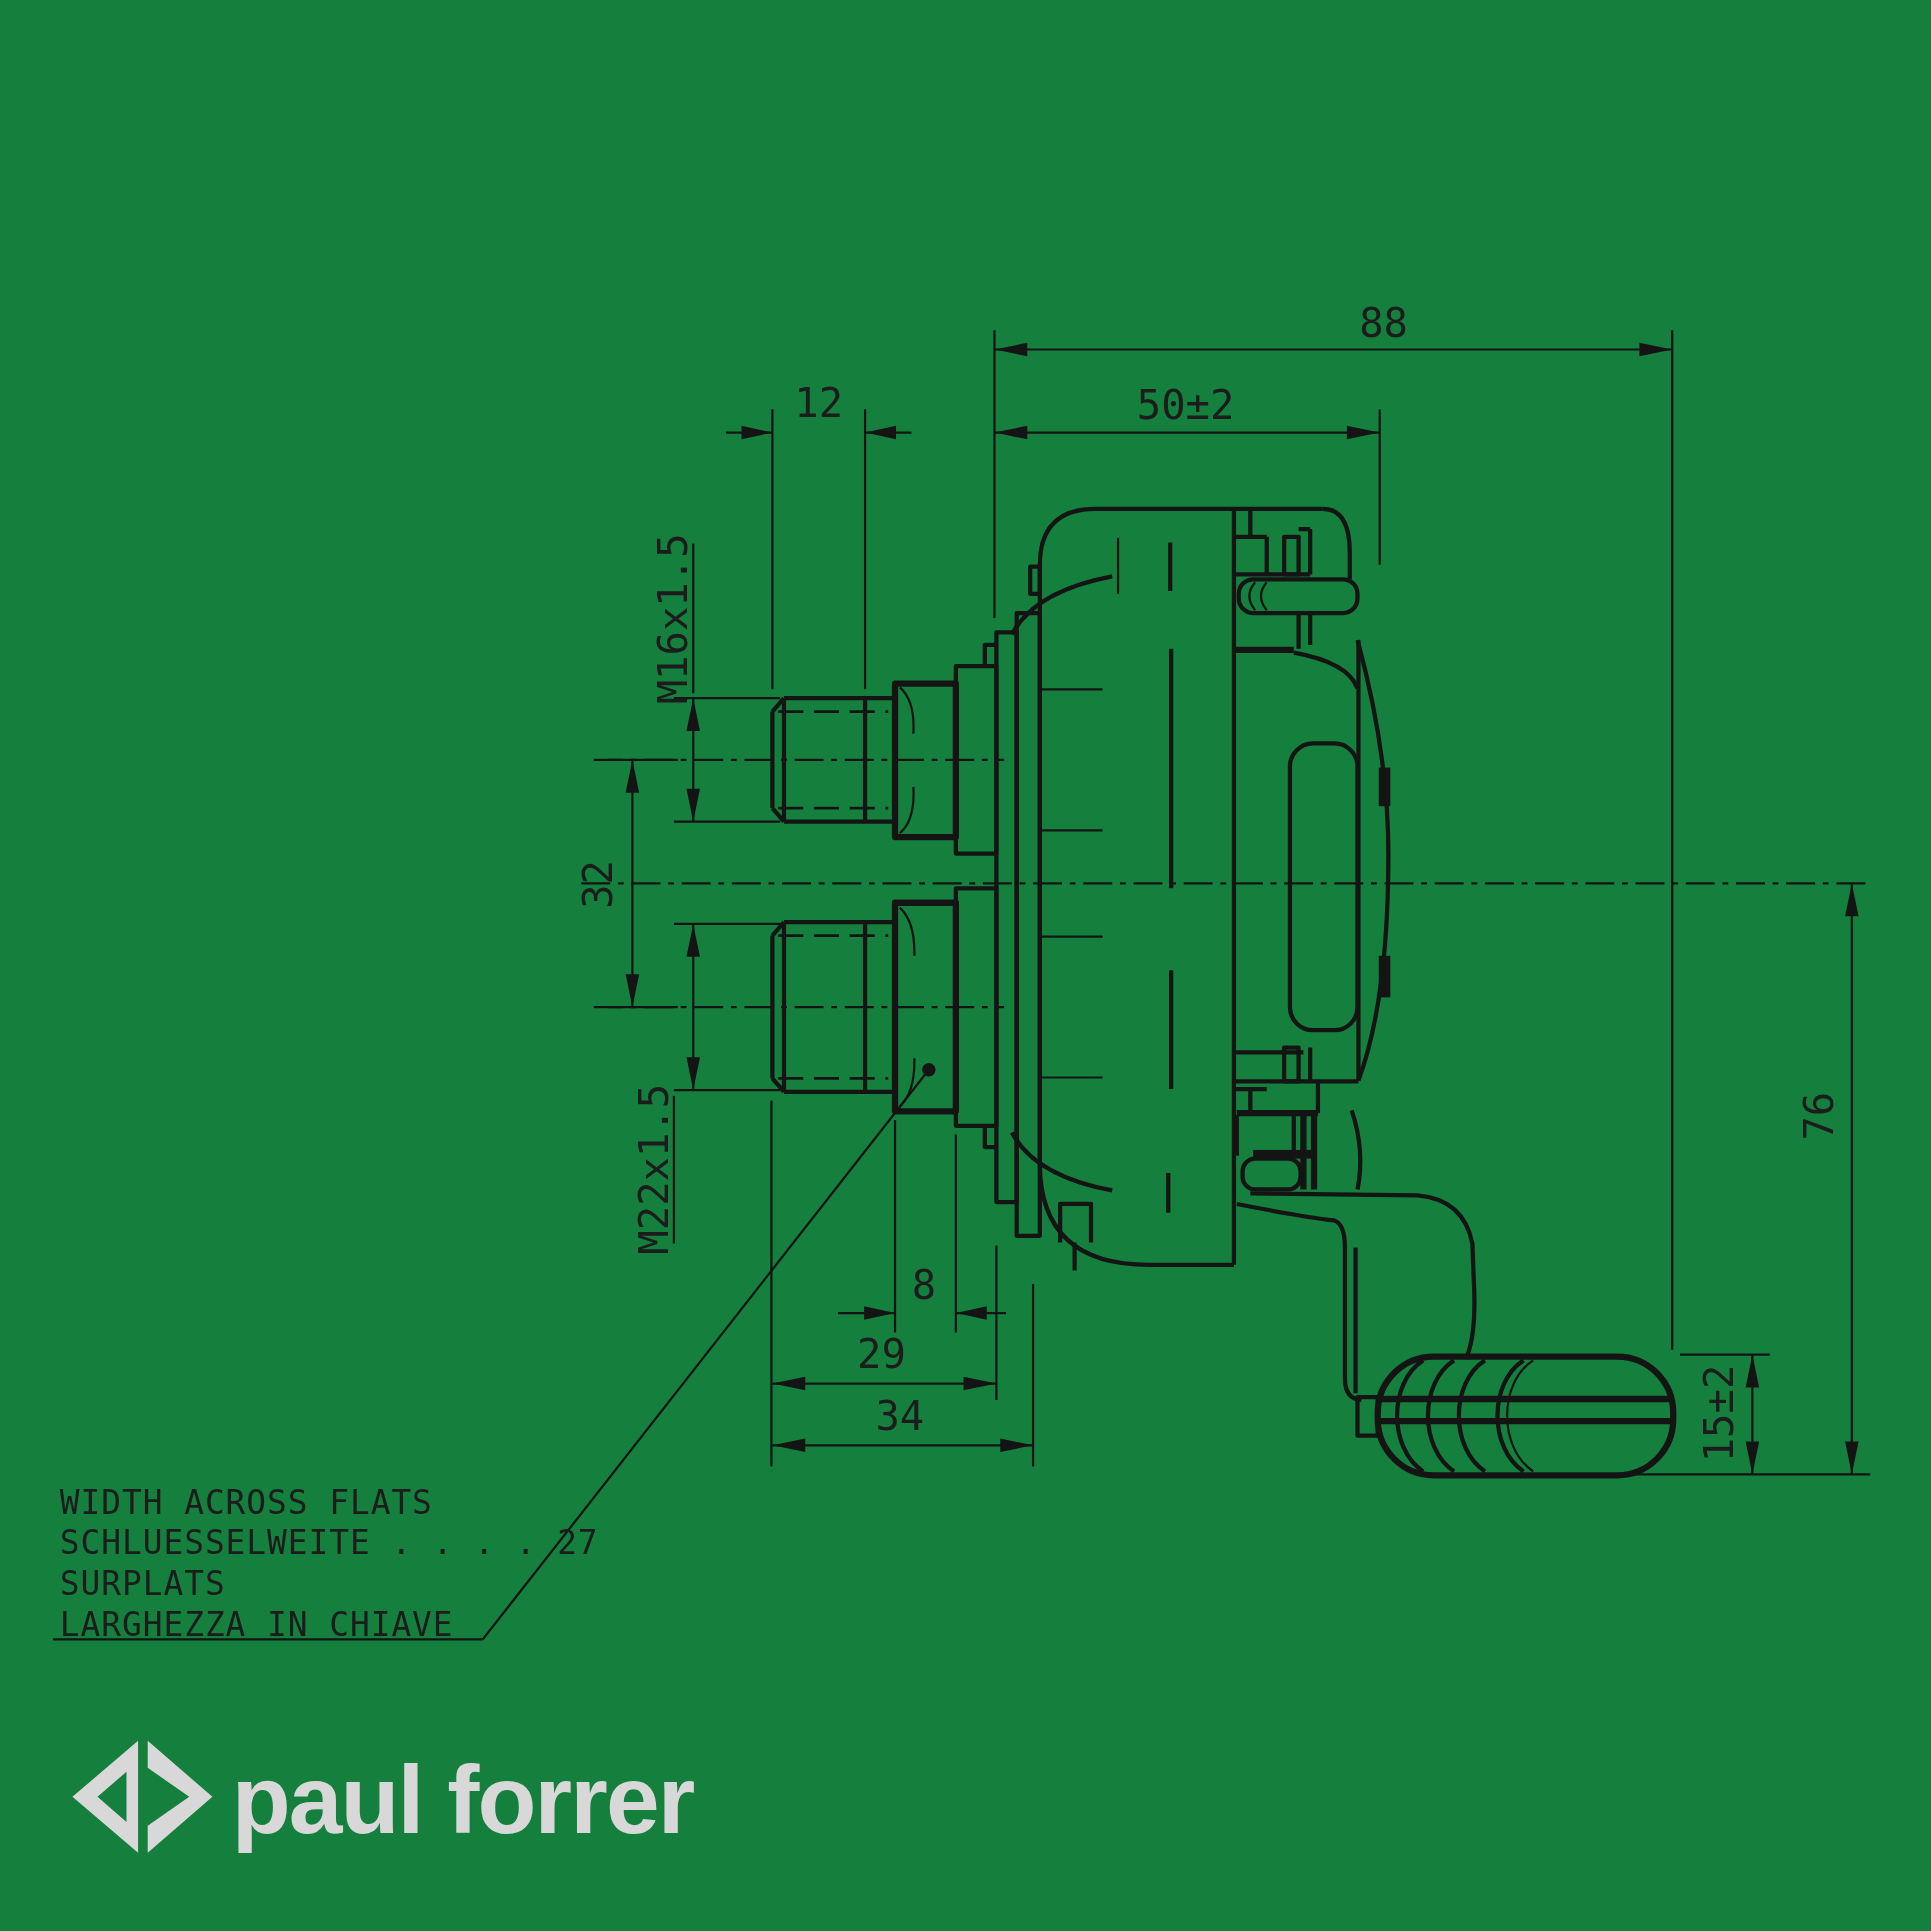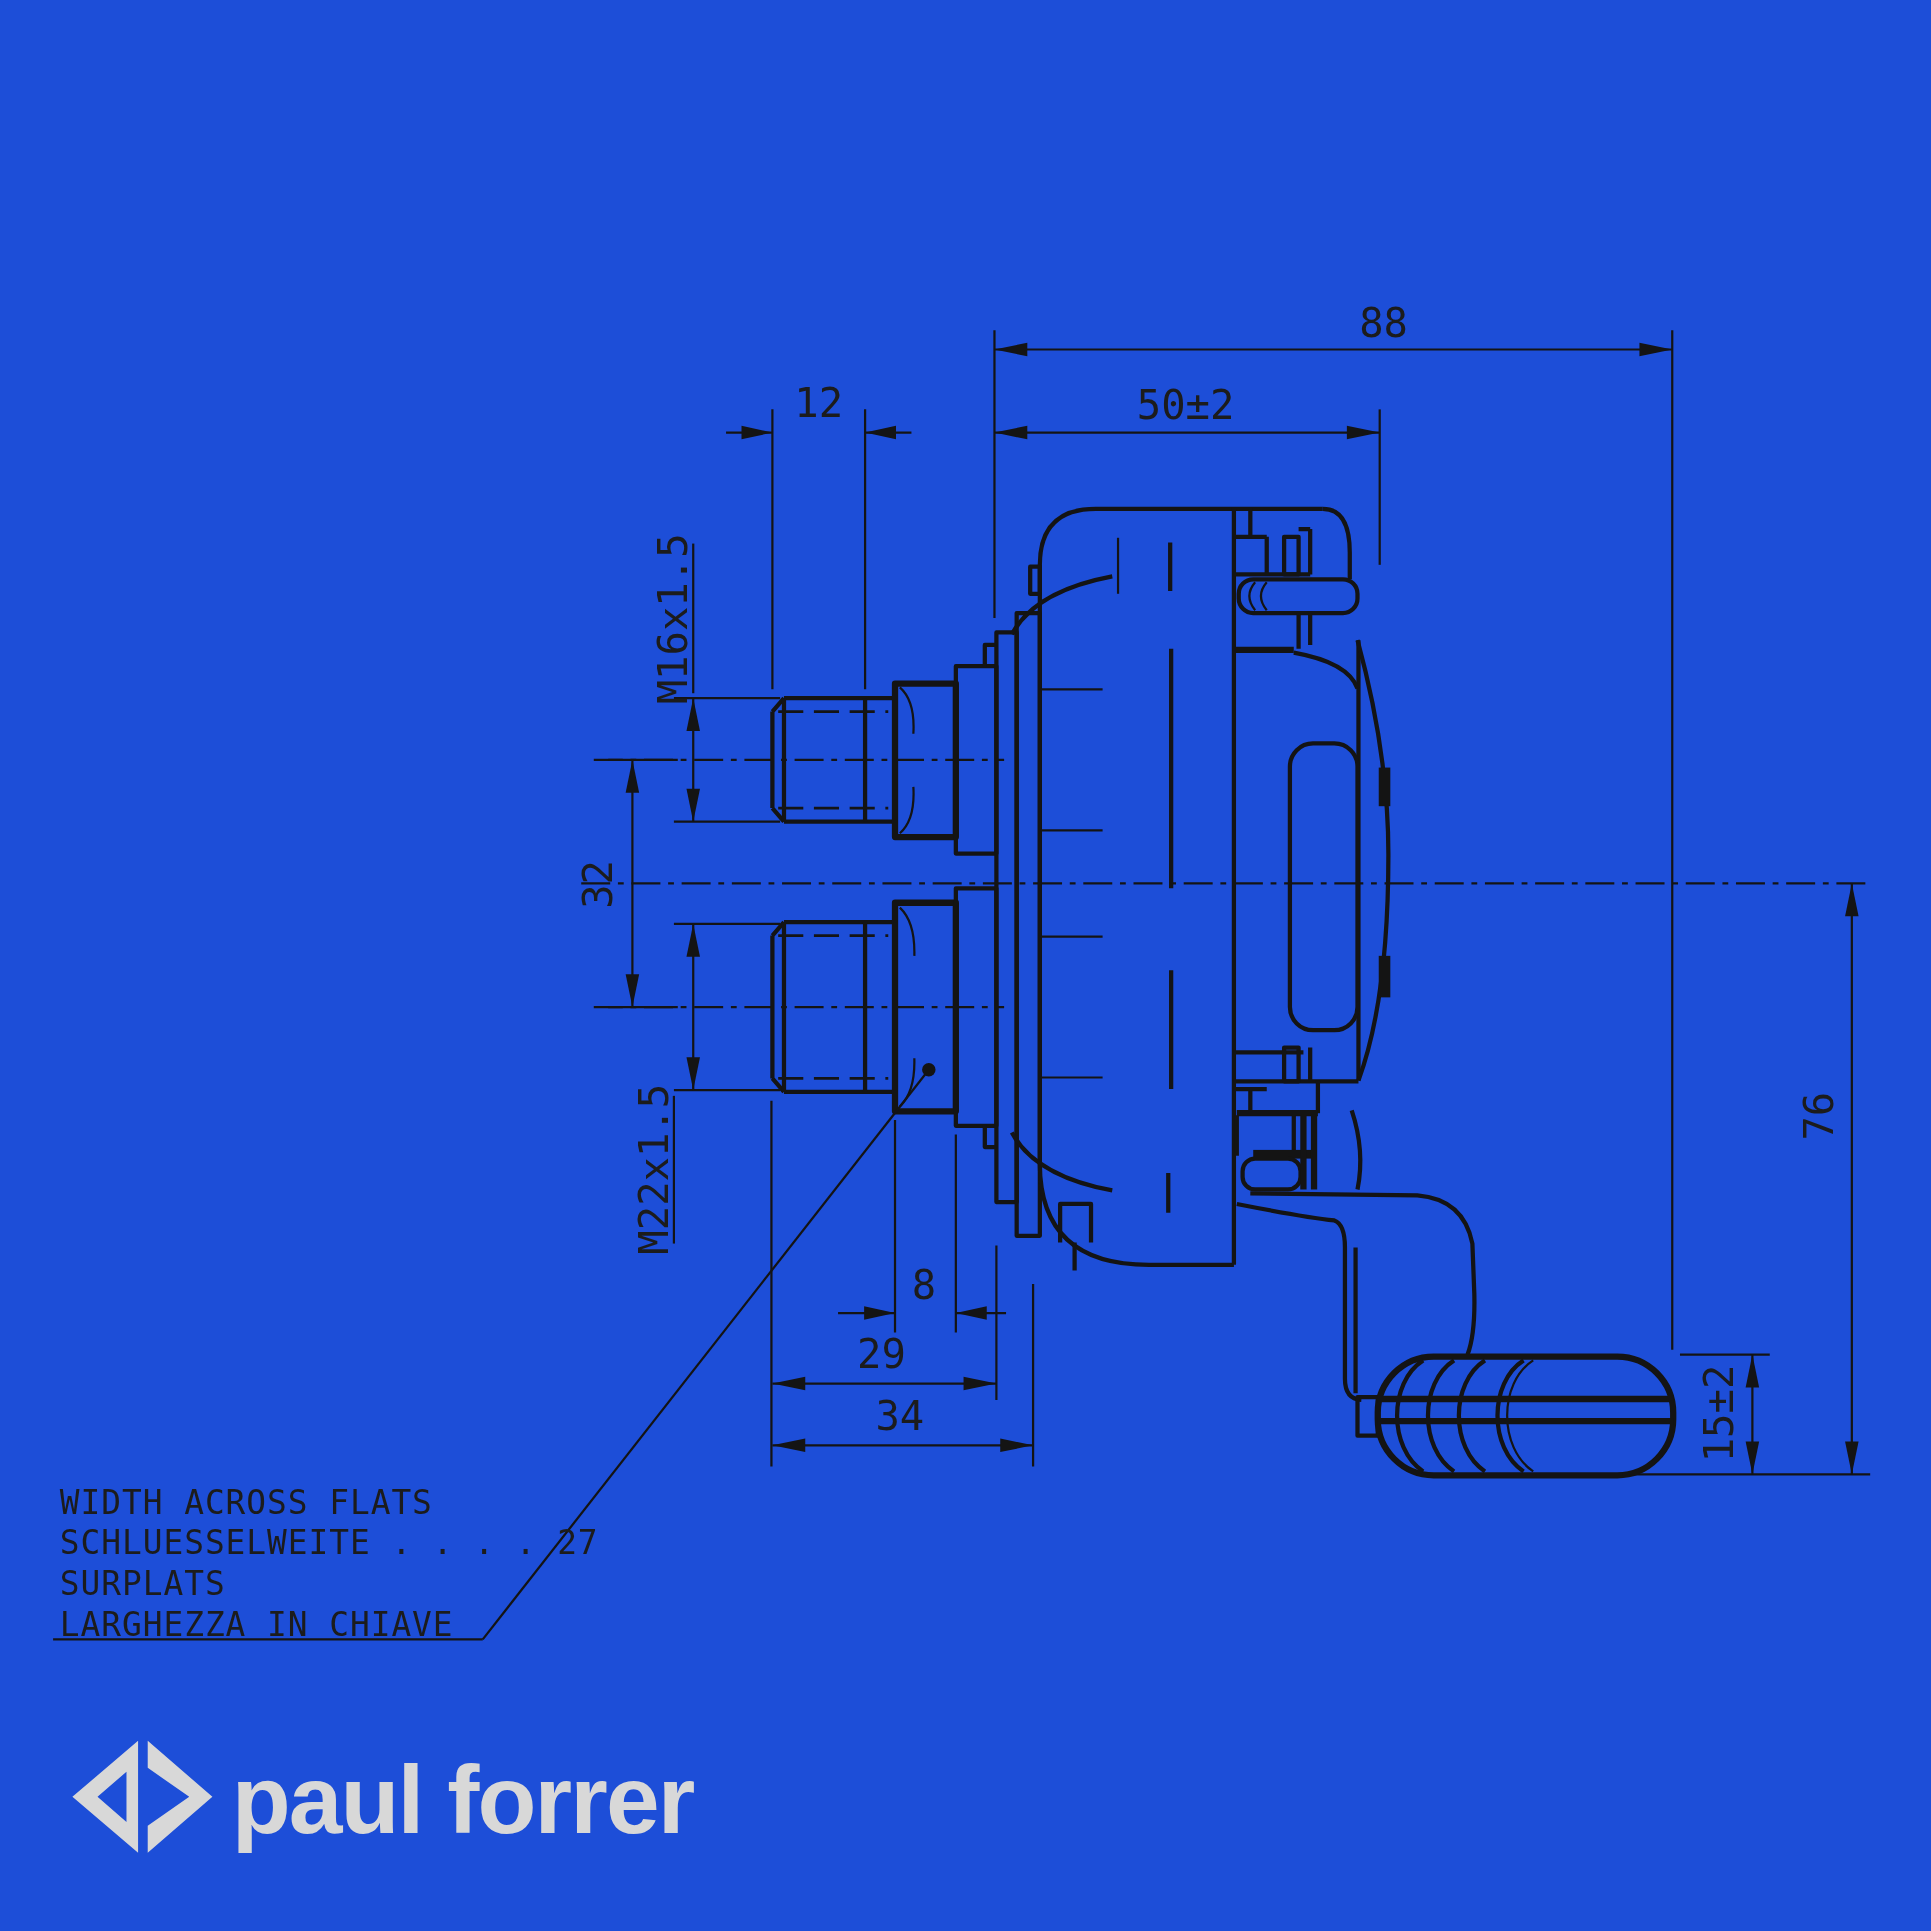--- a/index.html
+++ b/index.html
@@ -1,16 +1,16 @@
 <!DOCTYPE html>
 <html><head>
 <meta charset="utf-8">
 <style>
   html,body{margin:0;padding:0;background:#ffffff;}
-  .stage{width:1931px;height:1931px;position:relative;background:#1d4ed8;overflow:hidden;}
+  .stage{width:1931px;height:1931px;position:relative;background:#15803d;overflow:hidden;}
   svg{display:block;}
   
   .ln  {stroke:#141414;fill:none;stroke-width:4.4;stroke-linecap:butt;stroke-linejoin:round;}
   .lnb {stroke:#141414;fill:none;stroke-width:6.5;stroke-linecap:butt;stroke-linejoin:round;}
   .thin{stroke:#141414;fill:none;stroke-width:2.3;stroke-linecap:butt;}
   .dash{stroke:#141414;fill:none;stroke-width:2.8;stroke-dasharray:26 11;}
   .cl  {stroke:#141414;fill:none;stroke-width:2.3;stroke-dasharray:30 8 6 8;}
   .ak  {fill:#141414;stroke:none;}
   text.dim{fill:#1c1c1c;font-family:"DejaVu Sans Mono",monospace;font-size:42px;}
   text.note{fill:#1c1c1c;font-family:"DejaVu Sans Mono",monospace;font-size:34px;letter-spacing:1px;}

